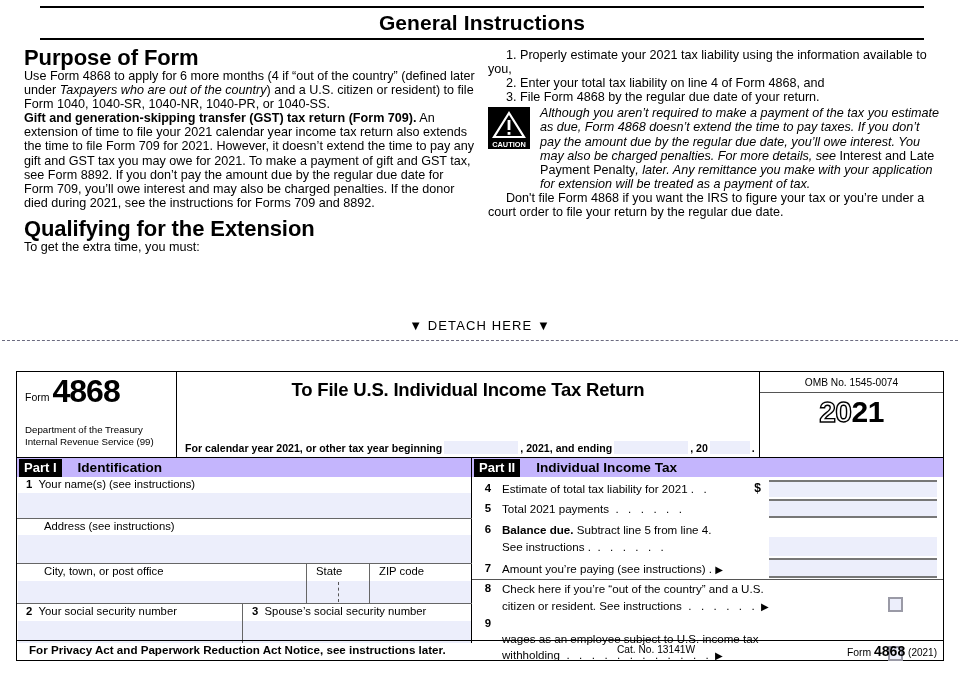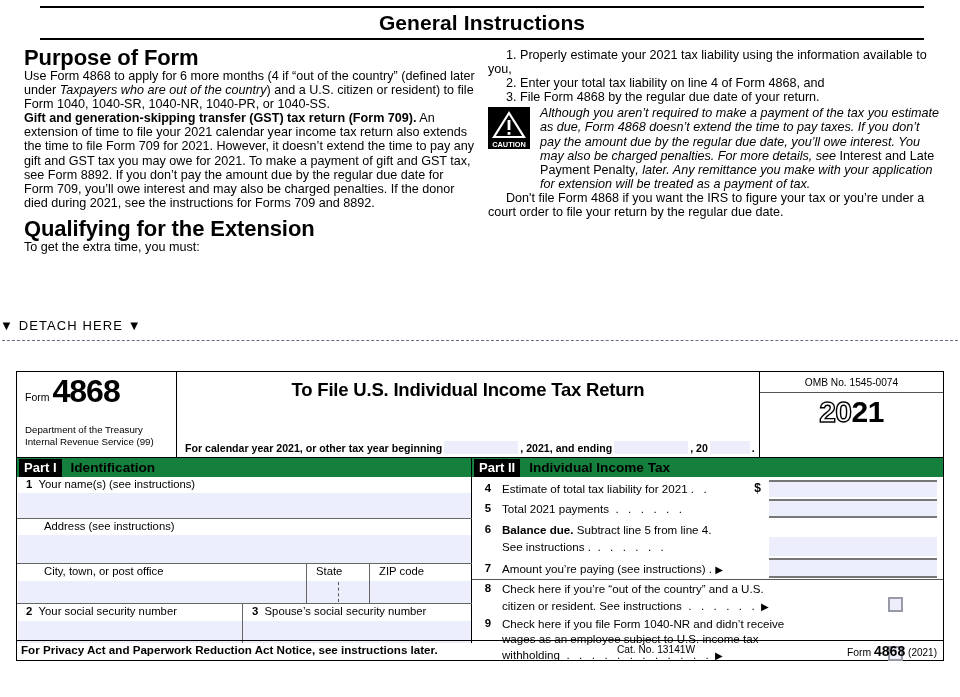--- a/index.html
+++ b/index.html
@@ -44,21 +44,21 @@
     display:block;
   }
   .caution-icon svg{display:block;}
   .caution-text{
     margin:0;padding-left:52px;font-style:italic;line-height:14.1px;
   }
   .caution-text .up{font-style:normal;}
 
   
   .detach{
-    position:absolute;left:0;top:318px;width:960px;
+    position:absolute;left:0;top:318px;width:960px;text-align:center;
     font-size:13px;letter-spacing:1.1px;
   }
   .detach .lbl{display:inline-block;}
   .dashline{
     position:absolute;left:2px;top:340px;width:956px;height:0;
     border-top:1px dashed #6b6b80;
   }
 
   
   .form{
@@ -106,22 +106,22 @@
   }
   .yearbox{text-align:center;padding-top:2px;}
   .yr{font-size:30px;font-weight:bold;letter-spacing:-.5px;line-height:34px;}
   .yr .hollow{
     color:#fff;-webkit-text-stroke:1.4px #000;
   }
 
   
   .partsrow{position:relative;height:19px;border-top:1.6px solid #000;}
   .partbar{
-    position:absolute;top:0;height:19px;background:#15803d;box-sizing:border-box;
-    display:flex;align-items:center;
+    position:absolute;top:0;height:19px;background:#c4b5fd;box-sizing:border-box;
+    display:flex;align-items:center;gap:7px;
   }
   .pb-left{left:0;width:455px;border-right:1.6px solid #000;}
   .pb-right{left:455px;right:0;}
   .pb-tag{
     background:#000;color:#fff;font-size:13px;font-weight:bold;
     padding:1px 5px 2px 5px;margin:0 0 0 2px;line-height:15px;
   }
   .pb-name{font-size:13.6px;font-weight:bold;padding-left:9px;}
 
   
@@ -192,21 +192,21 @@
   }
   .hrule{
     position:absolute;left:0;right:0;height:0;border-top:1.5px solid #555;
   }
 
   
   .ffoot{
     position:absolute;left:0;right:0;bottom:0;height:20px;
     border-top:1.6px solid #000;box-sizing:border-box;
   }
-  .ff-priv{position:absolute;left:4px;top:2px;font-size:11.6px;font-weight:bold;}
+  .ff-priv{position:absolute;left:12px;top:2px;font-size:11.6px;font-weight:bold;}
   .ff-cat{position:absolute;left:600px;top:3px;font-size:10.2px;}
   .ff-form{position:absolute;right:6px;top:2px;font-size:10.4px;}
   .ff-form .n{font-size:14px;font-weight:bold;}
   .ff-form .y{font-size:10px;}
 </style>
 </head>
 <body>
 
 <div class="page">
 
@@ -381,21 +381,20 @@
           <span class="pnum" style="top:2px;">8</span>
           <span class="ptext" style="top:2px;">Check here if you’re “out of the country” and a U.S.</span>
         </div>
         <div class="pline" style="height:18px;">
           <span class="ptext" style="top:1px;"><span>citizen or resident. See instructions</span> &nbsp;<span class="dots">.    .    .    .    .    .</span> <span class="arrow">▶</span></span>
           <span class="cbox" style="top:0px;"></span>
         </div>
 
         <div class="pline" style="height:16px;">
           <span class="pnum" style="top:1px;">9</span>
-          <span class="ptext" style="top:1px;">Check here if you file Form 1040-NR and didn’t receive</span>
         </div>
         <div class="pline" style="height:16px;">
           <span class="ptext" style="top:0px;">wages as an employee subject to U.S. income tax</span>
         </div>
         <div class="pline" style="height:18px;">
           <span class="ptext" style="top:0px;"><span>withholding</span> &nbsp;<span class="dots">.    .    .    .    .    .    .    .    .    .    .    .</span> <span class="arrow">▶</span></span>
           <span class="cbox" style="top:-1px;"></span>
         </div>
 
       </div>

